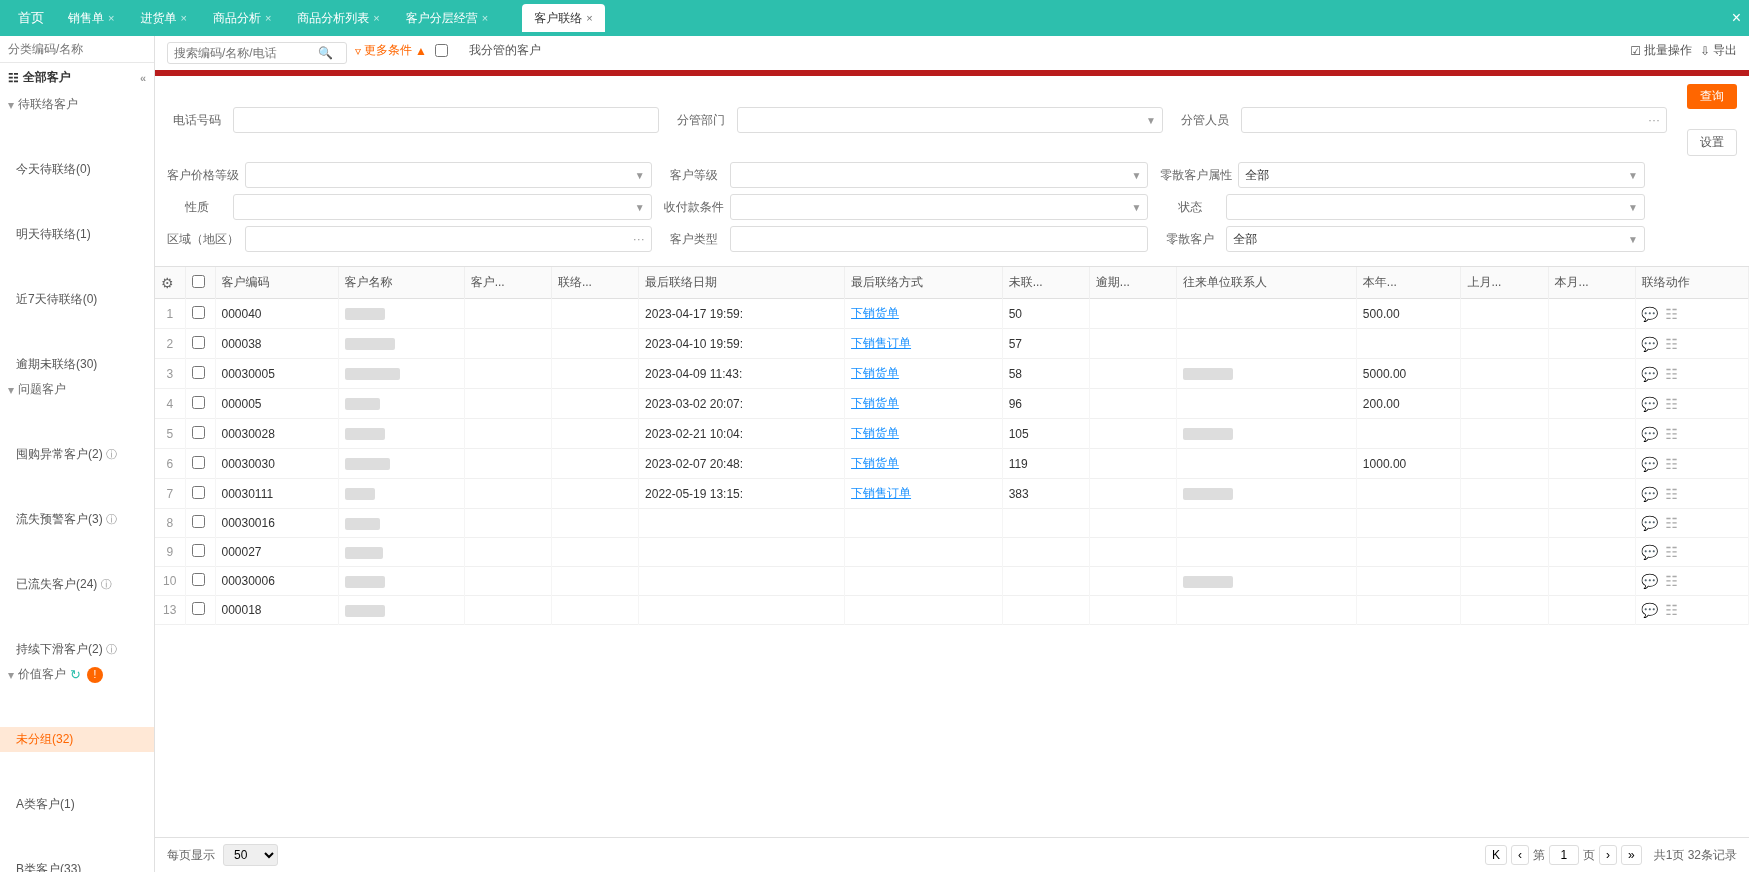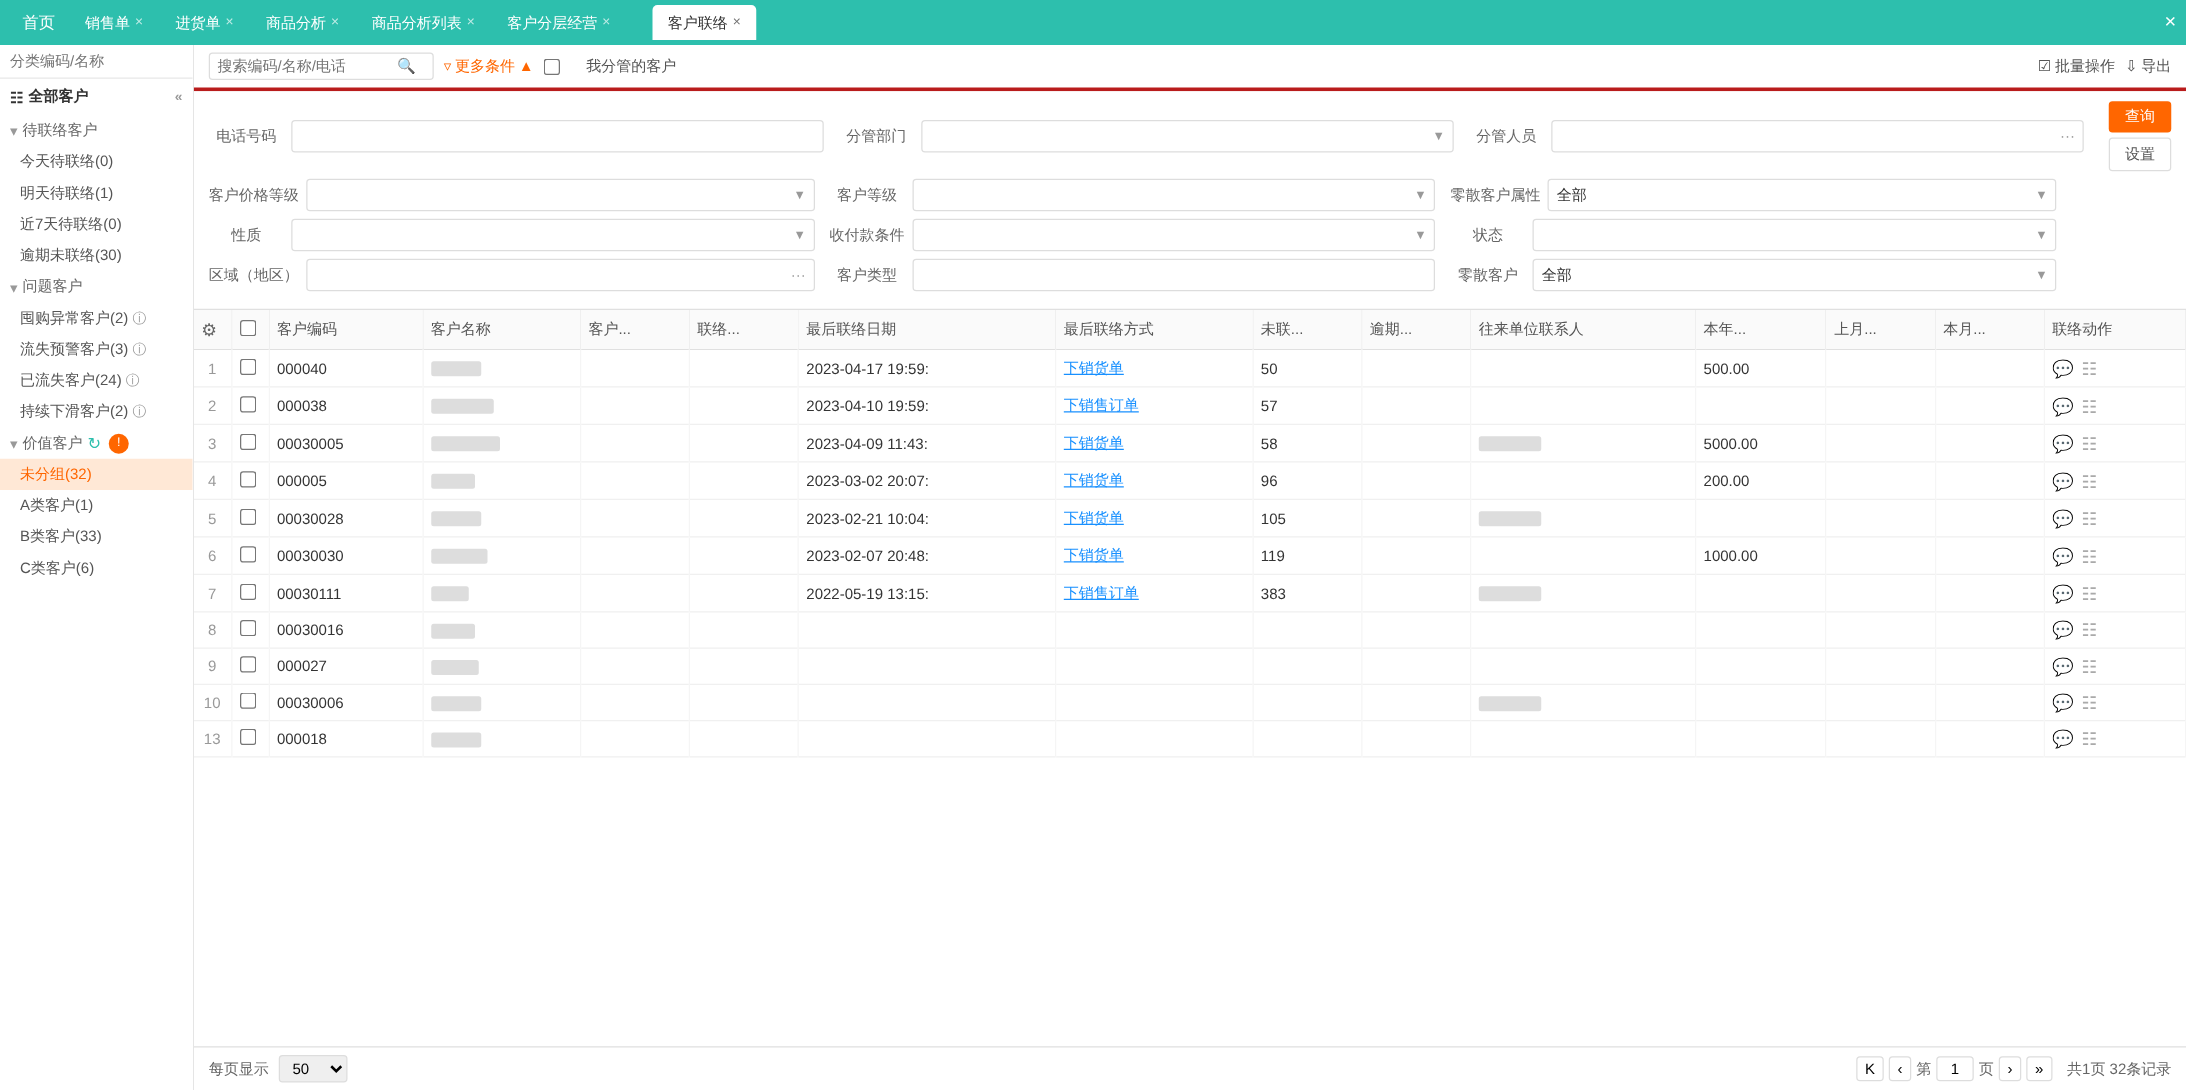--- a/index.html
+++ b/index.html
@@ -103,42 +103,43 @@
       align-items: center;
       gap: 4px;
       cursor: pointer;
     }
     .sidebar-group-label .arrow { color: #999; }
     .sidebar-item {
       padding: 4px 8px 4px 16px;
       color: #555;
       cursor: pointer;
       font-size: 12px;
+      margin-top: 40px;
     }
     .sidebar-item.active {
       background: #ffe8d6;
       color: #ff6600;
     }
 
     
     .content-area {
       flex: 1;
       display: flex;
       flex-direction: column;
       overflow: hidden;
     }
 
     
     .filter-bar {
       background: #fff;
       padding: 6px 12px;
       display: flex;
-      align-items: center;
+      align-items: flex-start;
       gap: 8px;
-      border-bottom: 3px solid #b91c1c;
+      border-bottom: 6px solid #b91c1c;
     }
     .filter-search {
       display: flex;
       align-items: center;
       border: 1px solid #ddd;
       border-radius: 3px;
       padding: 3px 6px;
       gap: 4px;
       width: 180px;
     }
@@ -217,21 +218,21 @@
       align-items: center;
       justify-content: space-between;
       cursor: pointer;
       min-height: 26px;
     }
     .adv-filter-input .down-arrow { color: #999; font-size: 10px; }
     .adv-filter-input .dots { color: #999; font-size: 12px; }
     .filter-actions {
       display: flex;
       flex-direction: column;
-      gap: 4px;
+      gap: 20px;
       margin-left: 8px;
     }
     .btn-query {
       background: #ff6600;
       color: #fff;
       border: none;
       border-radius: 3px;
       padding: 4px 12px;
       cursor: pointer;
       font-size: 12px;

